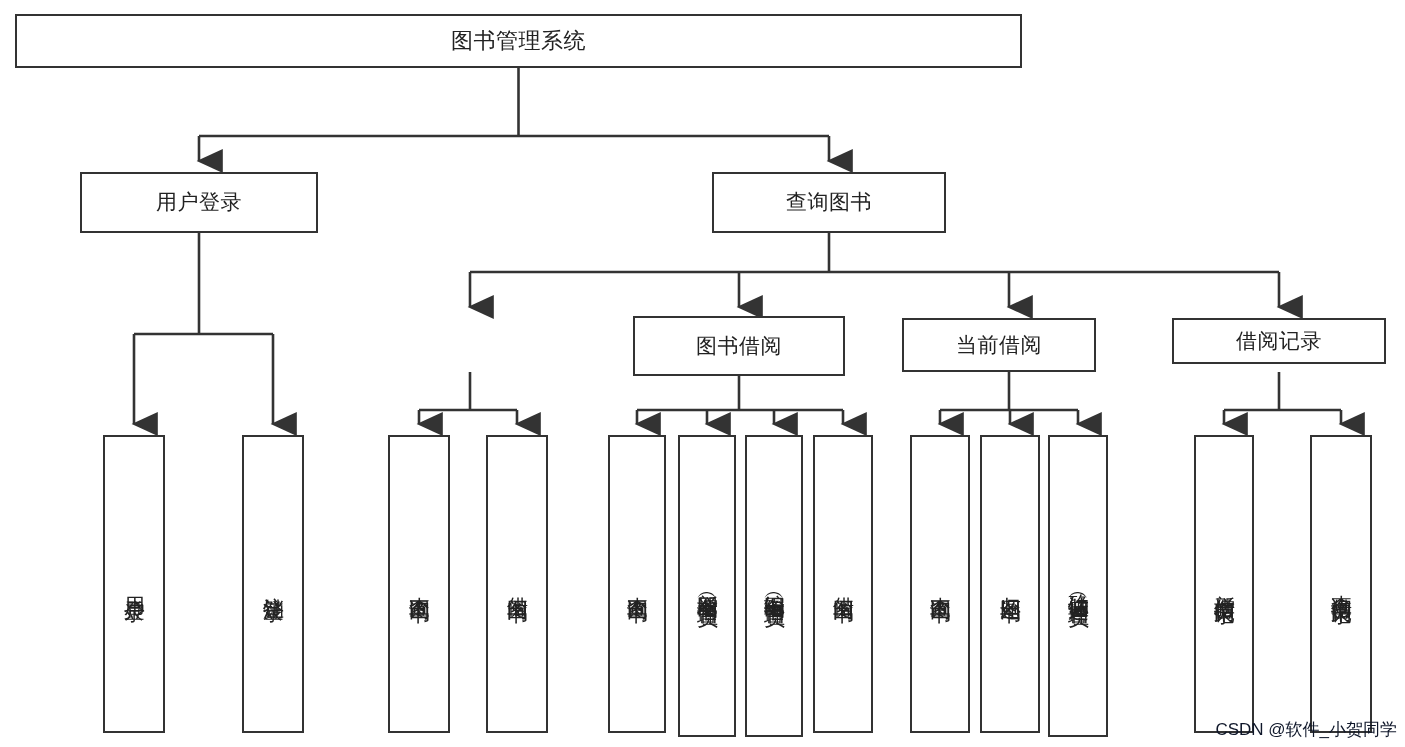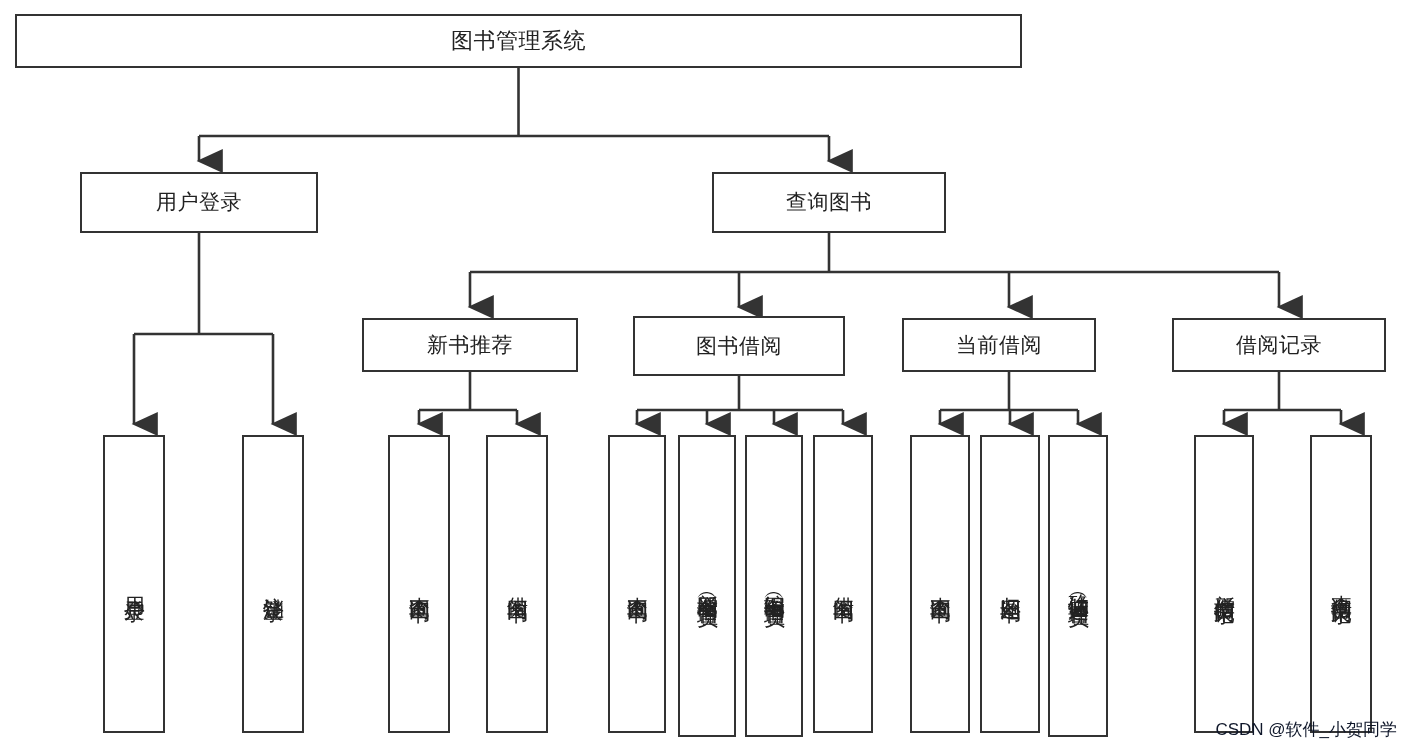--- a/index.html
+++ b/index.html
@@ -118,30 +118,27 @@
     <span class="node-label">图书管理系统</span>
   </div>
 
   <div class="node level2" style="left: 80px; top: 172px; width: 238px; height: 61px;">
     <span class="node-label">用户登录</span>
   </div>
   <div class="node level2" style="left: 712px; top: 172px; width: 234px; height: 61px;">
     <span class="node-label">查询图书</span>
   </div>
 
-  <div class="node level2" style="left: 362px; top: 318px; width: 216px; height: 54px;">
-    <span class="node-label">新书推荐</span>
-  </div>
   <div class="node level2" style="left: 633px; top: 316px; width: 212px; height: 60px;">
     <span class="node-label">图书借阅</span>
   </div>
   <div class="node level2" style="left: 902px; top: 318px; width: 194px; height: 54px;">
     <span class="node-label">当前借阅</span>
   </div>
-  <div class="node level2" style="left: 1172px; top: 318px; width: 214px; height: 54px;">
+  <div class="node level2" style="left: 1172px; top: 318px; width: 214px; height: 46px;">
     <span class="node-label">借阅记录</span>
   </div>
 
   <div class="node leaf" style="left: 103px; top: 435px; width: 62px; height: 298px;">
     <span class="node-label">用户登录</span>
   </div>
   <div class="node leaf" style="left: 242px; top: 435px; width: 62px; height: 298px;">
     <span class="node-label">注销登录</span>
   </div>
   <div class="node leaf" style="left: 388px; top: 435px; width: 62px; height: 298px;">

